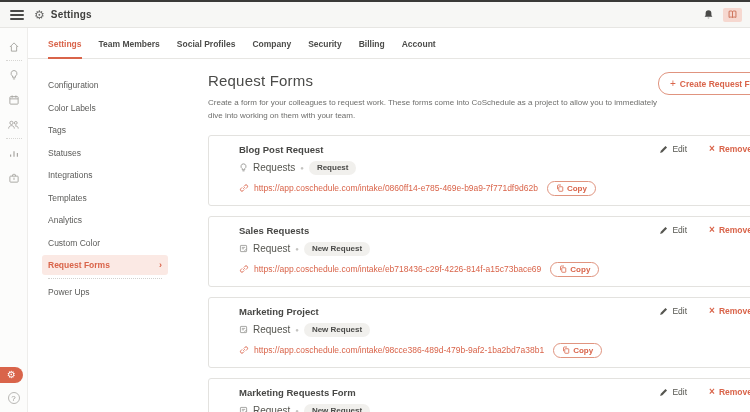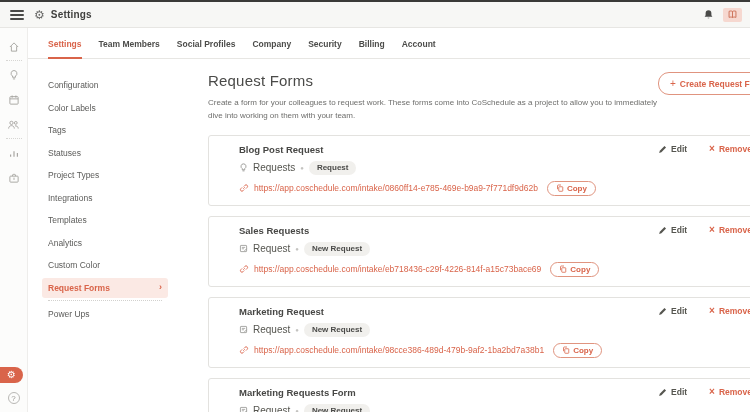--- a/index.html
+++ b/index.html
@@ -84,21 +84,21 @@
   
   .cards { margin-top:12px; }
   .card {
     width:558px; margin:0 auto 10px auto; border:1px solid #e3e2df; border-radius:3px;
     background:#fff; padding:8px 13px 9px 30px;
   }
   .card-top { display:flex; align-items:center; }
   .card-title { font-size:9.5px; font-weight:bold; color:#474745; }
   .card-actions { margin-left:auto; display:flex; align-items:center; gap:22px; }
   .action { display:flex; align-items:center; gap:4px; font-size:8.5px; cursor:pointer; }
-  .action.edit { color:#55554f; font-weight:bold;align-items:center; }
+  .action.edit { color:#55554f; font-weight:normal;align-items:center; }
   .action.remove { color:#d9644a; font-weight:bold; }
   .remove-x { font-size:10px; line-height:1; font-weight:bold; }
 
   .card-meta { display:flex; align-items:center; gap:5px; margin-top:6px; }
   .meta-icon { color:#8a8a86; display:flex; }
   .meta-label { font-size:10px; font-weight:normal; color:#55554f; }
   .meta-dot { font-size:6px; color:#c4c3c0; }
   .badge {
     background:#f1f0ed; border-radius:8px; padding:2.5px 8px;
     font-size:8px; font-weight:bold; color:#4a4a48; white-space:nowrap;
@@ -208,23 +208,20 @@
         <div class="sidenav-item">
             <span>Color Labels</span>
           </div>
         <div class="sidenav-item">
             <span>Tags</span>
           </div>
         <div class="sidenav-item">
             <span>Statuses</span>
           </div>
         <div class="sidenav-item">
-            <span>Project Types</span>
-          </div>
-        <div class="sidenav-item">
             <span>Integrations</span>
           </div>
         <div class="sidenav-item">
             <span>Templates</span>
           </div>
         <div class="sidenav-item">
             <span>Analytics</span>
           </div>
         <div class="sidenav-item">
             <span>Custom Color</span>
@@ -337,21 +334,21 @@
                     <rect x="5.5" y="5.5" width="8" height="9" rx="1" fill="none" stroke="#d9644a" stroke-width="1.6"></rect>
                     <path d="M3 10.5V3.5C3 2.7 3.7 2 4.5 2H10" fill="none" stroke="#d9644a" stroke-width="1.6"></path>
                   </svg>
                 <span>Copy</span>
               </button>
             </div>
           </div>
 
           <div class="card">
             <div class="card-top">
-              <span class="card-title">Marketing Request</span>
+              <span class="card-title">Marketing Project</span>
               <div class="card-actions">
                 <span class="action edit">
                   <svg width="9" height="9" viewBox="0 0 16 16">
                       <path d="M2 14l1.2-4L11.5 1.7l2.8 2.8L6 12.8 2 14z" fill="#55554f"></path>
                     </svg>
                   <span>Edit</span>
                 </span>
                 <span class="action remove">
                   <span class="remove-x">×</span>
                   <span>Remove</span>

